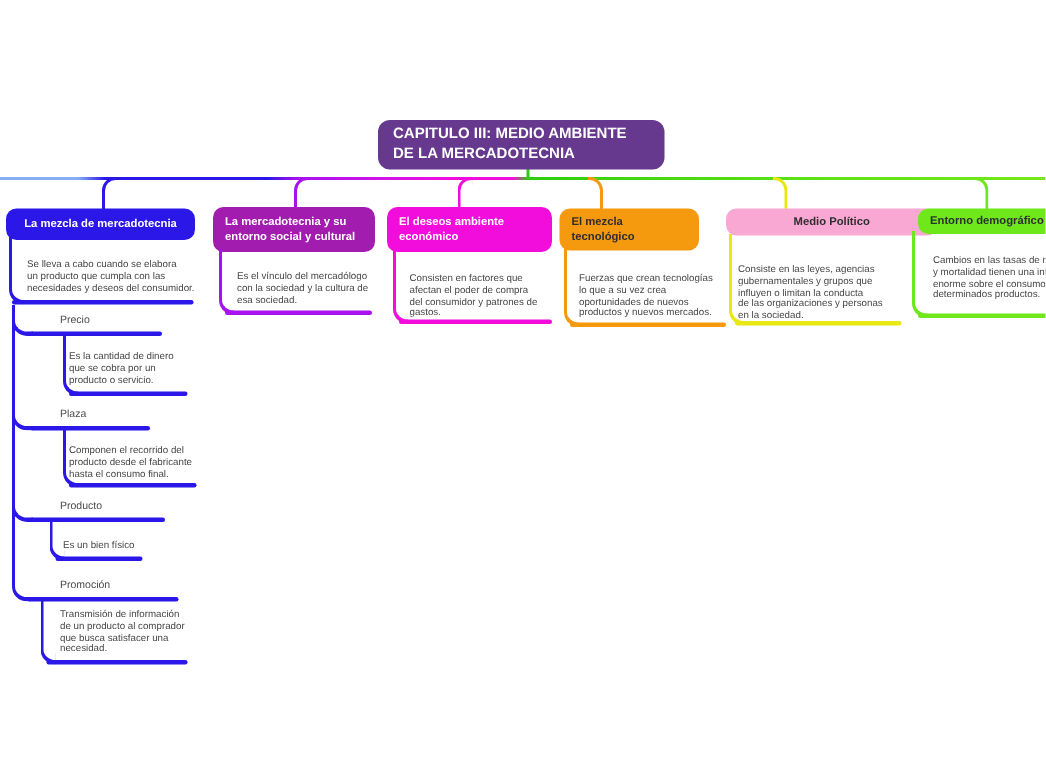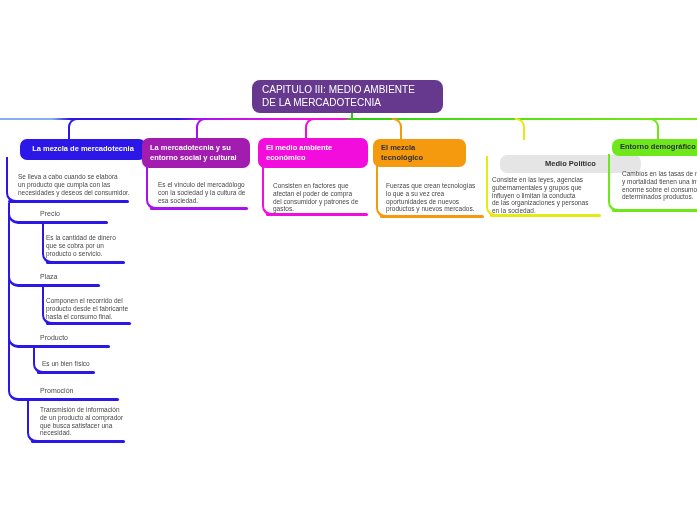--- a/index.html
+++ b/index.html
@@ -6,21 +6,21 @@
   body{
     width:697px;height:520px;position:relative;overflow:hidden;
     background:#ffffff;
     font-family:"Liberation Sans", sans-serif;
   }
   .abs{position:absolute;box-sizing:border-box;}
   
   .root-box{
     left:252px;top:80px;width:191px;height:33px;
     border-radius:8px;
-    color:#ffffff;font-weight:normal;font-size:10px;line-height:1.25;
+    color:#ffffff;font-weight:bold;font-size:10px;line-height:1.25;
     padding:4px 10px;white-space:pre-line;
   }
   
   .rail{
     left:0;top:118px;width:697px;height:2px;
     background:linear-gradient(90deg,
       #85aef5 0px,#85aef5 52px,#2a17e8 70px,#2a17e8 178px,
       #a912ef 198px,#d013e6 255px,#f20ddd 300px,#f20ddd 342px,
       #2ecb10 352px,#44d813 430px,#5ee217 550px,#76e81a 697px);
   }
@@ -31,21 +31,21 @@
   .ter{border-right:2px solid;border-top:2px solid;border-top-right-radius:9px;background:transparent;}
   
   .lcon{border-left:2px solid;border-bottom:3px solid;border-bottom-left-radius:10px;background:transparent;}
   
   .bar{height:3px;border-radius:2px;}
   
   .branch-box{
     border-radius:7px;font-weight:bold;font-size:7.5px;line-height:1.35;
     padding:3px 8px;white-space:pre-line;display:flex;align-items:center;
   }
-  .center{justify-content:center;text-align:right;margin-left:16px;}
+  .center{justify-content:center;text-align:right;}
   
   .desc{
     font-size:6.5px;line-height:1.2;color:#474747;white-space:pre-line;
   }
   
   .sublabel{font-size:7px;color:#4a4a4a;white-space:pre;}
 </style>
 </head>
 <body>
 
@@ -101,41 +101,41 @@
 <div class="abs tel" style="left: 196px; top: 118px; width: 10px; height: 21px; border-color: rgb(169, 18, 239);"></div>
 <div class="abs branch-box" style="left: 142px; top: 138px; width: 108px; height: 30px; background-color: #a21caf; color: rgb(255, 255, 255);">La mercadotecnia y su
 entorno social y cultural</div>
 <div class="abs lcon" style="left: 146px; top: 166px; width: 10px; height: 44px; border-color: rgb(169, 18, 239);"></div>
 <div class="abs desc" style="left:158px;top:181px;width:95px;">Es el vínculo del mercadólogo
 con la sociedad y la cultura de
 esa sociedad.</div>
 <div class="abs bar" style="left: 150px; top: 207px; width: 98px; background-color: rgb(169, 18, 239);"></div>
 
 <div class="abs tel" style="left: 305px; top: 118px; width: 10px; height: 21px; border-color: rgb(242, 13, 221);"></div>
-<div class="abs branch-box" style="left: 258px; top: 138px; width: 110px; height: 30px; background-color: rgb(242, 13, 221); color: rgb(255, 255, 255);">El medio ambiente
+<div class="abs branch-box" style="left: 258px; top: 138px; width: 110px; height: 30px; background-color: rgb(242, 13, 221); color: rgb(255, 255, 255);">El deseos ambiente
 económico</div>
 <div class="abs lcon" style="left: 262px; top: 166px; width: 10px; height: 50px; border-color: rgb(242, 13, 221);"></div>
 <div class="abs desc" style="left:273px;top:182px;width:95px;">Consisten en factores que
 afectan el poder de compra
 del consumidor y patrones de
 gastos.</div>
 <div class="abs bar" style="left: 266px; top: 213px; width: 102px; background-color: rgb(242, 13, 221);"></div>
 
 <div class="abs ter" style="left: 392px; top: 118px; width: 10px; height: 22px; border-color: rgb(245, 153, 15);"></div>
 <div class="abs branch-box" style="left: 373px; top: 139px; width: 93px; height: 28px; background-color: rgb(245, 153, 15); color: rgb(46, 46, 46);">El mezcla
 tecnológico</div>
 <div class="abs lcon" style="left: 376px; top: 164px; width: 10px; height: 54px; border-color: rgb(245, 153, 15);"></div>
 <div class="abs desc" style="left:386px;top:182px;width:100px;">Fuerzas que crean tecnologías
 lo que a su vez crea
 oportunidades de nuevos
 productos y nuevos mercados.</div>
 <div class="abs bar" style="left: 380px; top: 215px; width: 104px; background-color: rgb(245, 153, 15);"></div>
 
 <div class="abs ter" style="left: 515px; top: 118px; width: 10px; height: 22px; border-color: rgb(232, 232, 18);"></div>
-<div class="abs branch-box center" style="left: 484px; top: 155px; width: 141px; height: 18px; background-color: #e5e5e5; color: rgb(46, 46, 46);">Medio Político</div>
+<div class="abs branch-box center" style="left: 484px; top: 139px; width: 141px; height: 18px; background-color: #f9a8d4; color: rgb(46, 46, 46);">Medio Político</div>
 <div class="abs lcon" style="left: 486px; top: 156px; width: 10px; height: 61px; border-color: rgb(232, 232, 18);"></div>
 <div class="abs desc" style="left:492px;top:176px;width:112px;">Consiste en las leyes, agencias
 gubernamentales y grupos que
 influyen o limitan la conducta
 de las organizaciones y personas
 en la sociedad.</div>
 <div class="abs bar" style="left: 490px; top: 214px; width: 111px; background-color: rgb(232, 232, 18);"></div>
 
 <div class="abs ter" style="left: 649px; top: 118px; width: 10px; height: 22px; border-color: rgb(110, 232, 26);"></div>
 <div class="abs branch-box" style="left: 612px; top: 139px; width: 110px; height: 17px; background-color: rgb(110, 232, 26); color: rgb(46, 46, 46);">Entorno demográfico</div>

